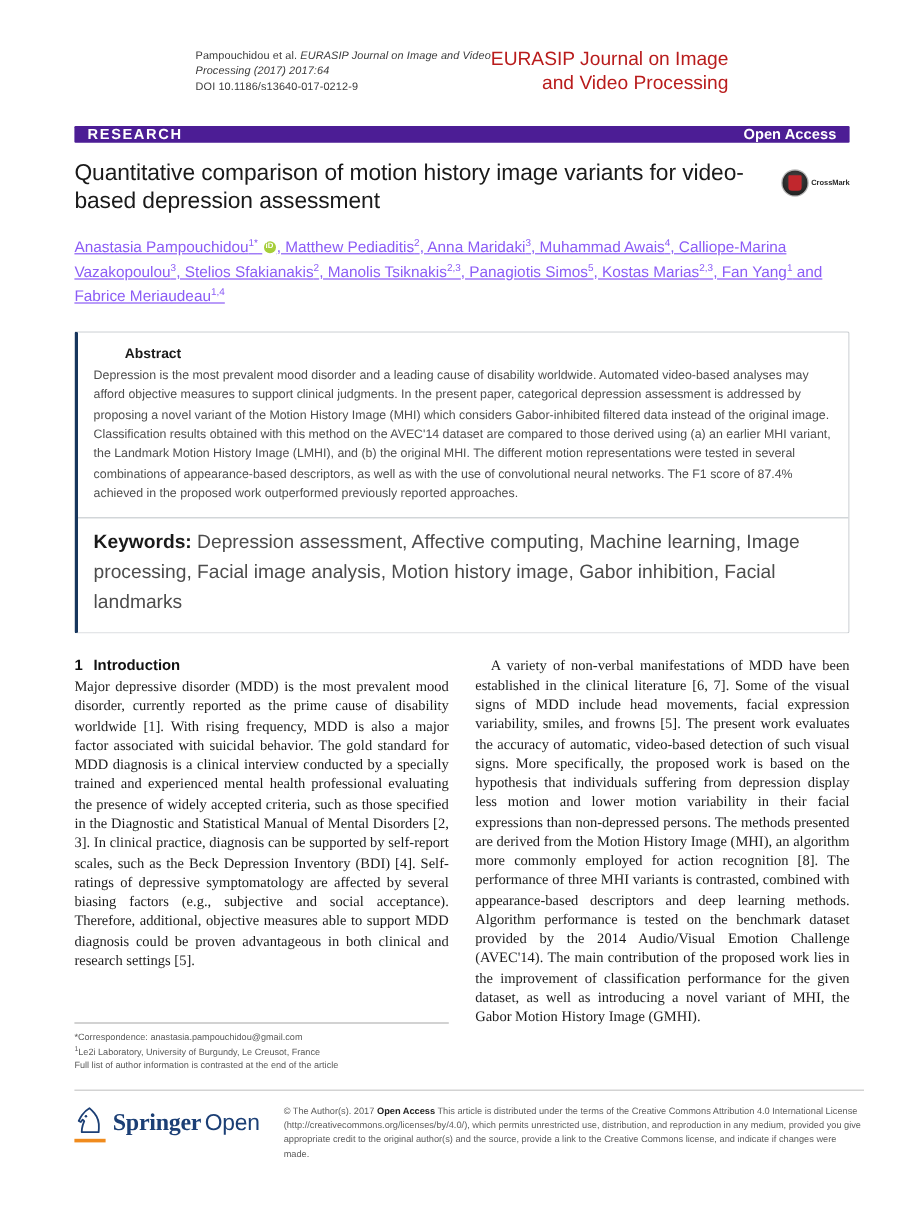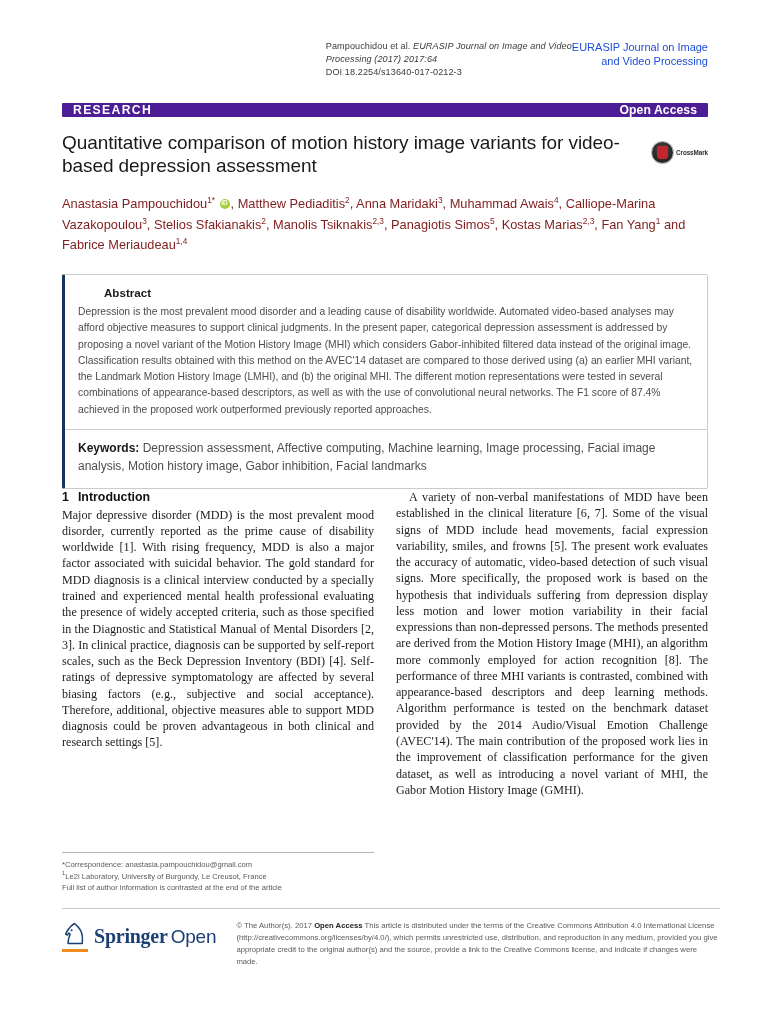--- a/index.html
+++ b/index.html
@@ -19,37 +19,37 @@
     position: relative;
     width: 770px;
     height: 1024px;
     box-sizing: border-box;
     padding: 0 62px;
   }
 
   
   .top-header {
     display: flex;
-    justify-content: flex-end;
+    justify-content: center;
     align-items: flex-start;
     padding-top: 40px;
   }
   .citation {
     font-size: 9.1px;
     line-height: 1.42;
     color: #3b3b3b;
     max-width: 330px;
     letter-spacing: 0.01em;
   }
   .citation .jname { font-style: italic; }
   .journal-title {
     text-align: right;
-    font-size: 11px;
+    font-size: 16px;
     line-height: 1.28;
-    color: #1d4ed8;
+    color: #b91c1c;
     font-weight: 400;
     max-width: 250px;
   }
 
   
   .banner {
     margin-top: 24px;
     background: #4c1d95;
     color: #ffffff;
     height: 14px;
@@ -112,22 +112,23 @@
     color: #1a1a1a;
     letter-spacing: -0.004em;
     max-width: 600px;
   }
 
   
   .authors {
     margin-top: 16px;
     font-size: 12.8px;
     line-height: 1.62;
-    color: #7f1d1d;
+    color: #8b5cf6;
     max-width: 640px;
+    text-decoration: underline;
   }
   .authors sup { font-size: 8.3px; vertical-align: super; line-height: 0; }
   .orcid {
     display: inline-block;
     width: 10px; height: 10px;
     border-radius: 50%;
     background: #a6ce39;
     position: relative;
     vertical-align: -1px;
     margin: 0 1px;
@@ -164,28 +165,29 @@
     line-height: 1.58;
     color: #4d4d4d;
     text-align: left;
   }
   .kw-divider {
     border: 0;
     border-top: 1px solid #c8ccd0;
     margin: 11px -13px 9px -13px;
   }
   .keywords {
-    font-size: 12px;
+    font-size: 16px;
     line-height: 1.55;
     color: #4d4d4d;
   }
   .keywords b { color: #1a1a1a; }
 
   
   .columns {
+    margin-top: 18px;
     display: flex;
     gap: 22px;
   }
   .col {
     width: 312px;
     font-family: "Liberation Serif", serif;
     font-size: 12.1px;
     line-height: 1.345;
     color: #1c1c1c;
     text-align: justify;
@@ -263,21 +265,21 @@
 </head>
 <body>
 
 <div class="page">
 
   <div class="top-header">
     <div class="citation">
       <span>Pampouchidou et al.</span>
       <span class="jname">EURASIP Journal on Image and Video</span><br>
       <span class="jname">Processing   (2017) 2017:64</span><br>
-      <span>DOI 18.2254/s13640-017-0212-3</span>
+      <span>DOI 10.1186/s13640-017-0212-9</span>
     </div>
     <div class="journal-title">
       <div>EURASIP Journal on Image</div>
       <div>and Video Processing</div>
     </div>
   </div>
 
   <div class="banner">
     <span class="label">RESEARCH</span>
     <span class="access">Open Access</span>

